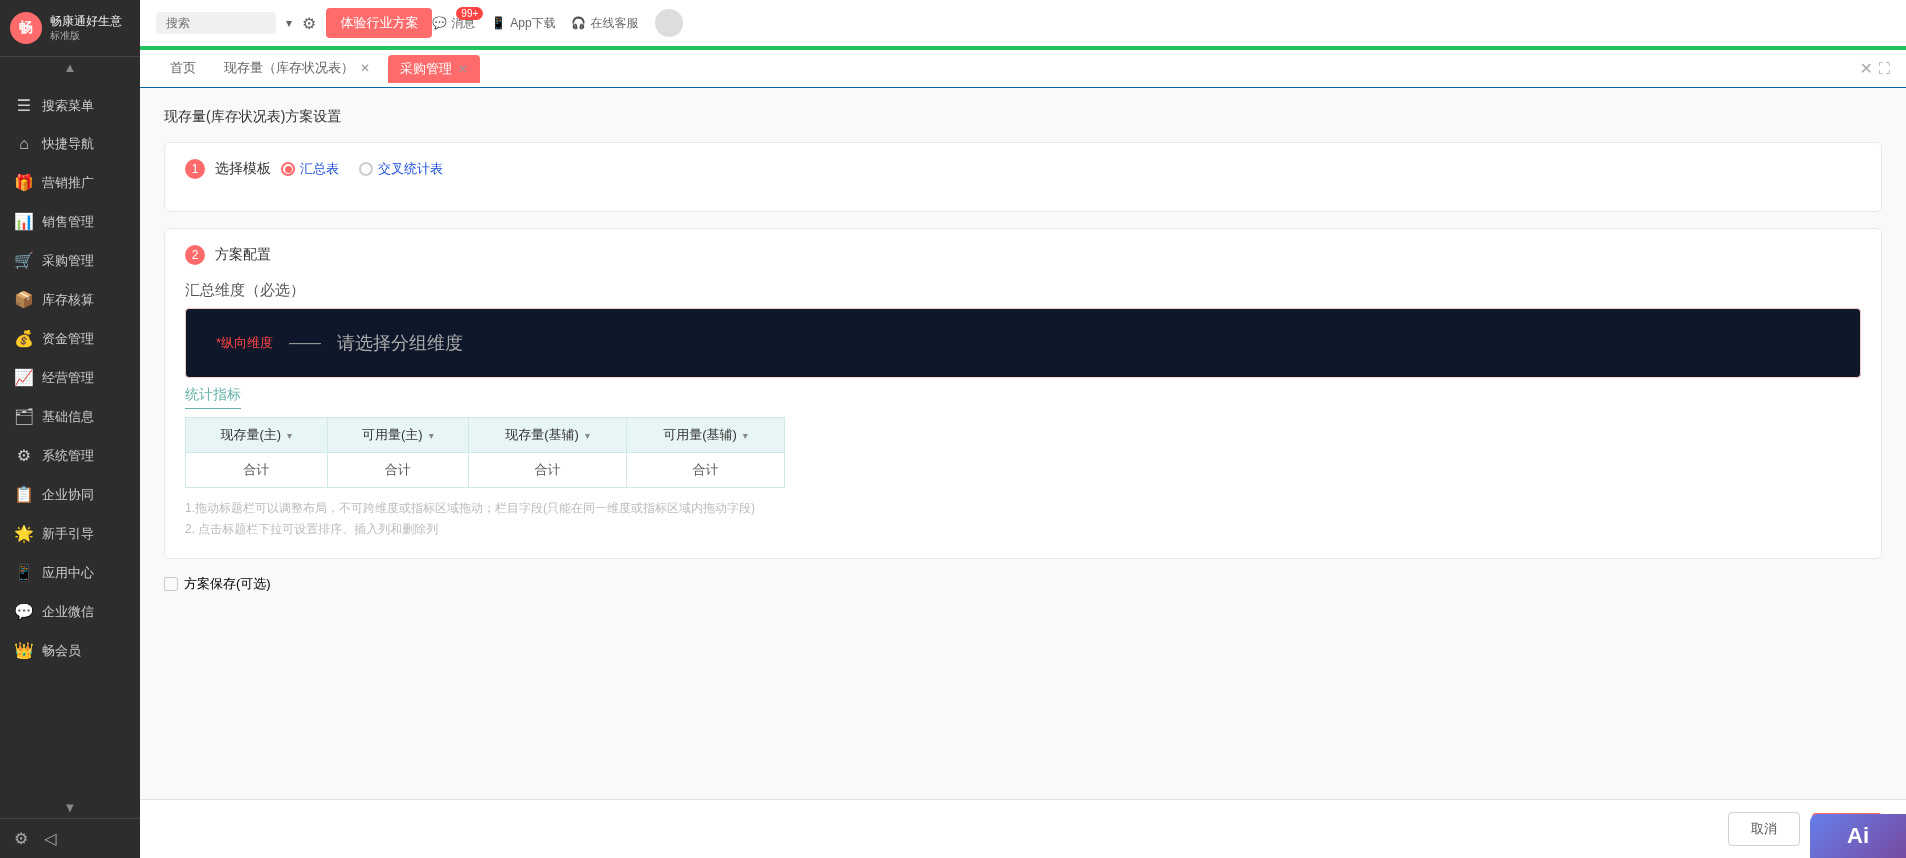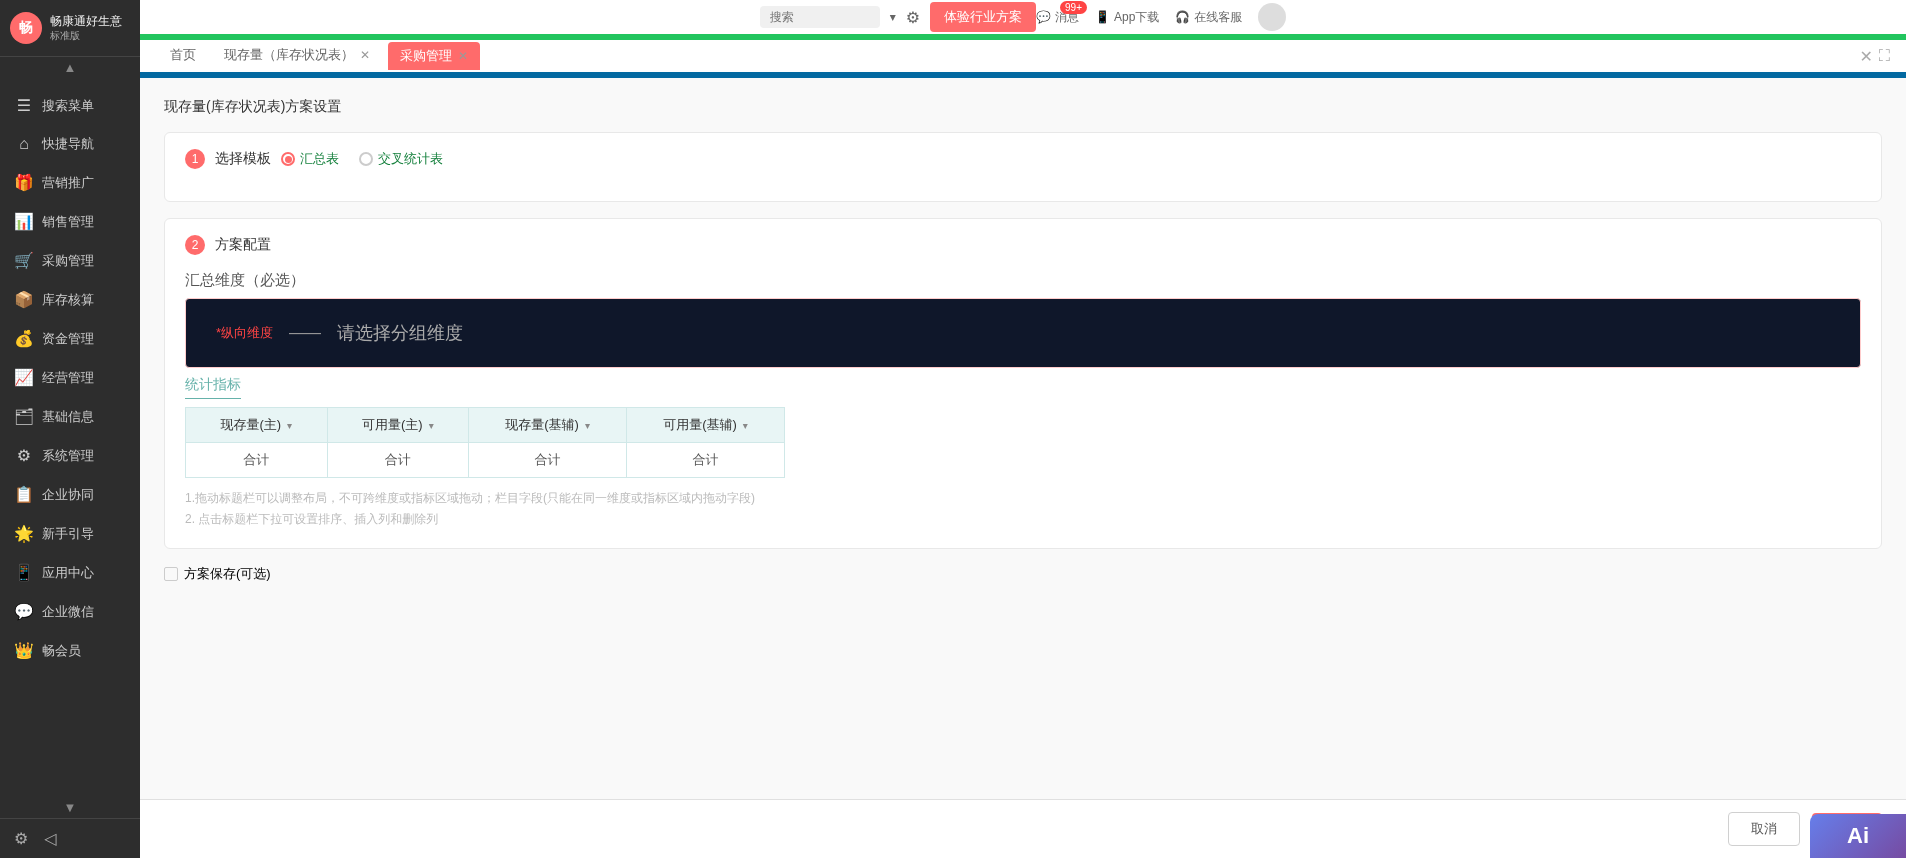--- a/index.html
+++ b/index.html
@@ -44,24 +44,24 @@
       padding: 10px 14px;
       display: flex; gap: 16px;
       border-top: 1px solid #444;
     }
 
     
     .main { flex: 1; display: flex; flex-direction: column; overflow: hidden; }
 
     
     .topbar {
-      height: 40px; background: white;
-      display: flex; align-items: center; justify-content: center;
+      height: 50px; background: white;
+      display: flex; align-items: center; justify-content: flex-start;
       padding: 0 16px;
-      border-bottom: 6px solid #22c55e;
+      border-bottom: 4px solid #22c55e;
       flex-shrink: 0;
     }
     .topbar-left { display: flex; align-items: center; gap: 10px; }
     .topbar-search {
       background: #f0f0f0; border: none; border-radius: 4px;
       padding: 4px 10px; width: 120px; font-size: 12px; color: #999;
     }
     .topbar-dropdown { font-size: 12px; color: #666; cursor: pointer; }
     .topbar-gear { font-size: 16px; color: #666; cursor: pointer; }
     .topbar-trial {
@@ -69,21 +69,21 @@
       border: none; border-radius: 4px;
       padding: 6px 14px; cursor: pointer; font-size: 13px;
     }
     .topbar-right { display: flex; align-items: center; gap: 16px; }
     .topbar-badge-item { display: flex; align-items: center; gap: 4px; cursor: pointer; color: #666; font-size: 12px; position: relative; }
     .badge { background: #ff4444; color: white; font-size: 10px; border-radius: 8px; padding: 1px 5px; position: absolute; top: -8px; right: -8px; }
     .topbar-avatar { width: 28px; height: 28px; background: #ddd; border-radius: 50%; }
 
     
     .tabbar {
-      background: white; border-bottom: 6px solid #0369a1;
+      background: white; border-bottom: 1px solid #0369a1;
       display: flex; align-items: center;
       padding: 0 16px;
       flex-shrink: 0;
       height: 38px;
     }
     .tab {
       display: flex; align-items: center; gap: 6px;
       padding: 8px 14px; cursor: pointer; font-size: 13px;
       color: #666; border-bottom: 2px solid transparent;
       white-space: nowrap;
@@ -107,21 +107,21 @@
     .section-num {
       background: #ff6b6b; color: white;
       border-radius: 50%; width: 20px; height: 20px;
       display: flex; align-items: center; justify-content: center;
       font-size: 12px; flex-shrink: 0;
     }
     .section-title { font-size: 14px; color: #333; font-weight: 500; }
 
     
     .radio-group { display: flex; align-items: center; gap: 20px; }
-    .radio-item { display: flex; align-items: center; gap: 5px; cursor: pointer; font-size: 13px; color: #15803d; }
+    .radio-item { display: flex; align-items: center; gap: 5px; cursor: pointer; font-size: 13px; color: #1d4ed8; }
     .radio-circle {
       width: 14px; height: 14px; border-radius: 50%;
       border: 2px solid #ccc; display: flex; align-items: center; justify-content: center;
     }
     .radio-circle.checked { border-color: #ff6b6b; }
     .radio-circle.checked::after {
       content: ''; width: 7px; height: 7px; background: #ff6b6b; border-radius: 50%;
     }
 
     

